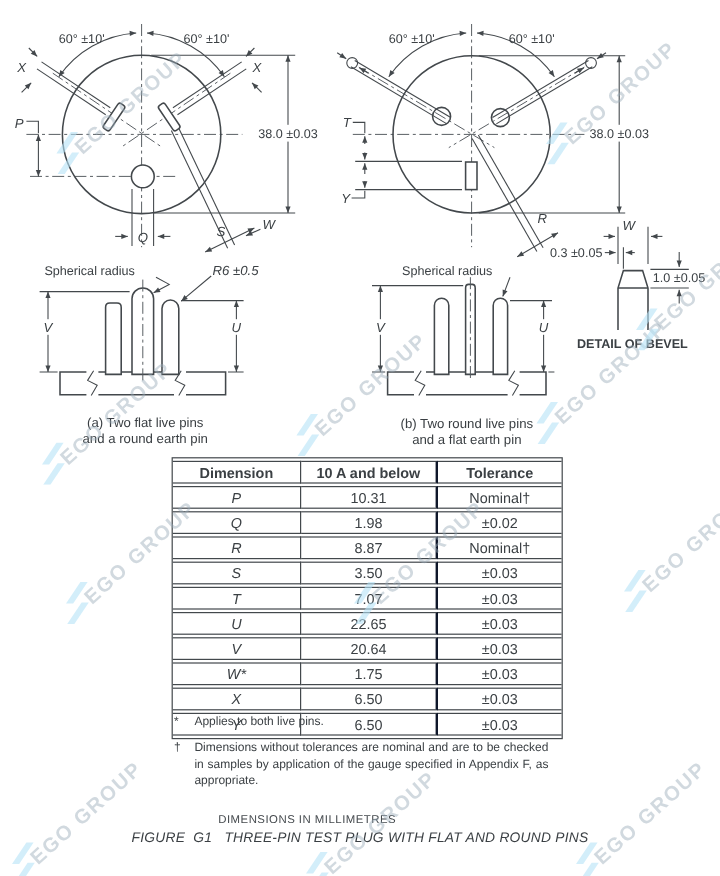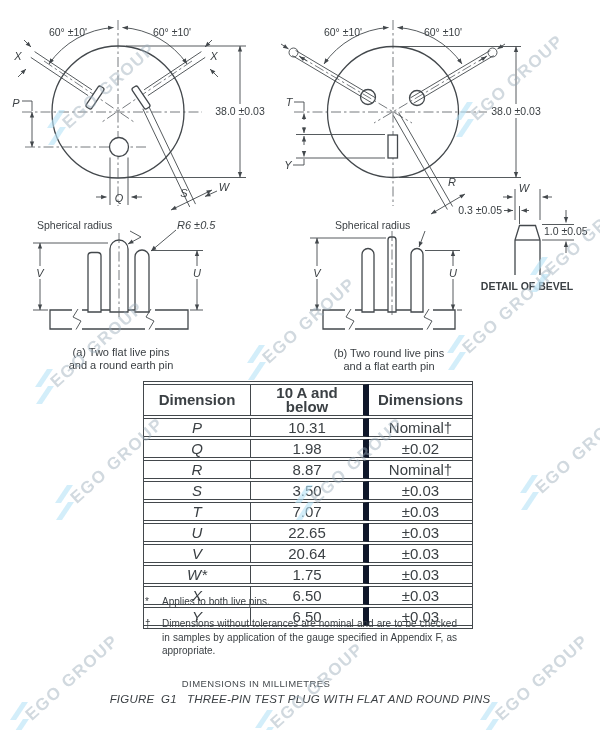--- a/index.html
+++ b/index.html
@@ -17,26 +17,26 @@
   .lnw{fill:#fff;stroke:#43484c;stroke-width:1.3;}
   .tn{fill:none;stroke:#43484c;stroke-width:0.9;}
   .cl{fill:none;stroke:#53585d;stroke-width:0.8;stroke-dasharray:10 3 2.5 3;}
   .tx{font-family:"Liberation Sans",sans-serif;font-size:10.5px;fill:#3b4044;}
   .txi{font-family:"Liberation Sans",sans-serif;font-style:italic;font-size:11px;fill:#3b4044;}
   .cap{font-family:"Liberation Sans",sans-serif;font-size:11px;fill:#393e42;}
   .bld{font-weight:bold;}
   
   .dims{position:absolute;left:143px;top:381px;width:315px;z-index:2;
         border:1.5px solid #43484c;border-collapse:separate;border-spacing:0 2px;
-        table-layout:fixed;font-size:15px;color:#3b4044;background:transparent;}
+        table-layout:fixed;font-size:12px;color:#3b4044;background:transparent;}
   .dims th,.dims td{border-top:1px solid #43484c;border-bottom:1px solid #43484c;
         padding:1px 2px;text-align:center;height:15px;line-height:14px;}
   .dims th{font-weight:bold;}
   .dims .c1{width:102px;border-right:1px solid #43484c;}
-  .dims .c2{width:108px;border-right:6px solid #0f172a;margin-top:20px;}
+  .dims .c2{width:108px;border-right:2px solid #0f172a;margin-top:20px;}
   .dims .c3{width:99px;}
   .dims td.dimcell{font-style:italic;}
   
   .fn{position:absolute;left:145px;font-size:10px;line-height:13.5px;color:#3b4044;z-index:2;display:flex;}
   .fn .sym{width:17px;flex:0 0 17px;}
   .fn-star{top:595px;width:310px;}
   .fn-dagger{top:617px;width:312px;}
   .fn-dagger .txt{text-align:justify;}
   .units{position:absolute;left:0;top:678px;width:480px;text-align:center;font-size:9.5px;
          letter-spacing:0.4px;color:#44494d;z-index:2;padding-left:16px;}
@@ -352,21 +352,21 @@
       </g>
       <text class="tx bld" x="527" y="290" text-anchor="middle">DETAIL OF BEVEL</text>
     </g>
   </svg>
 
   <table class="dims">
     <thead>
       <tr>
         <th class="c1">Dimension</th>
         <th class="c2">10 A and below</th>
-        <th class="c3">Dimensions</th>
+        <th class="c3">Tolerance</th>
       </tr>
     </thead>
     <tbody>
       <tr>
           <td class="c1 dimcell">P</td>
           <td class="c2">10.31</td>
           <td class="c3">Nominal†</td>
         </tr>
       <tr>
           <td class="c1 dimcell">Q</td>

